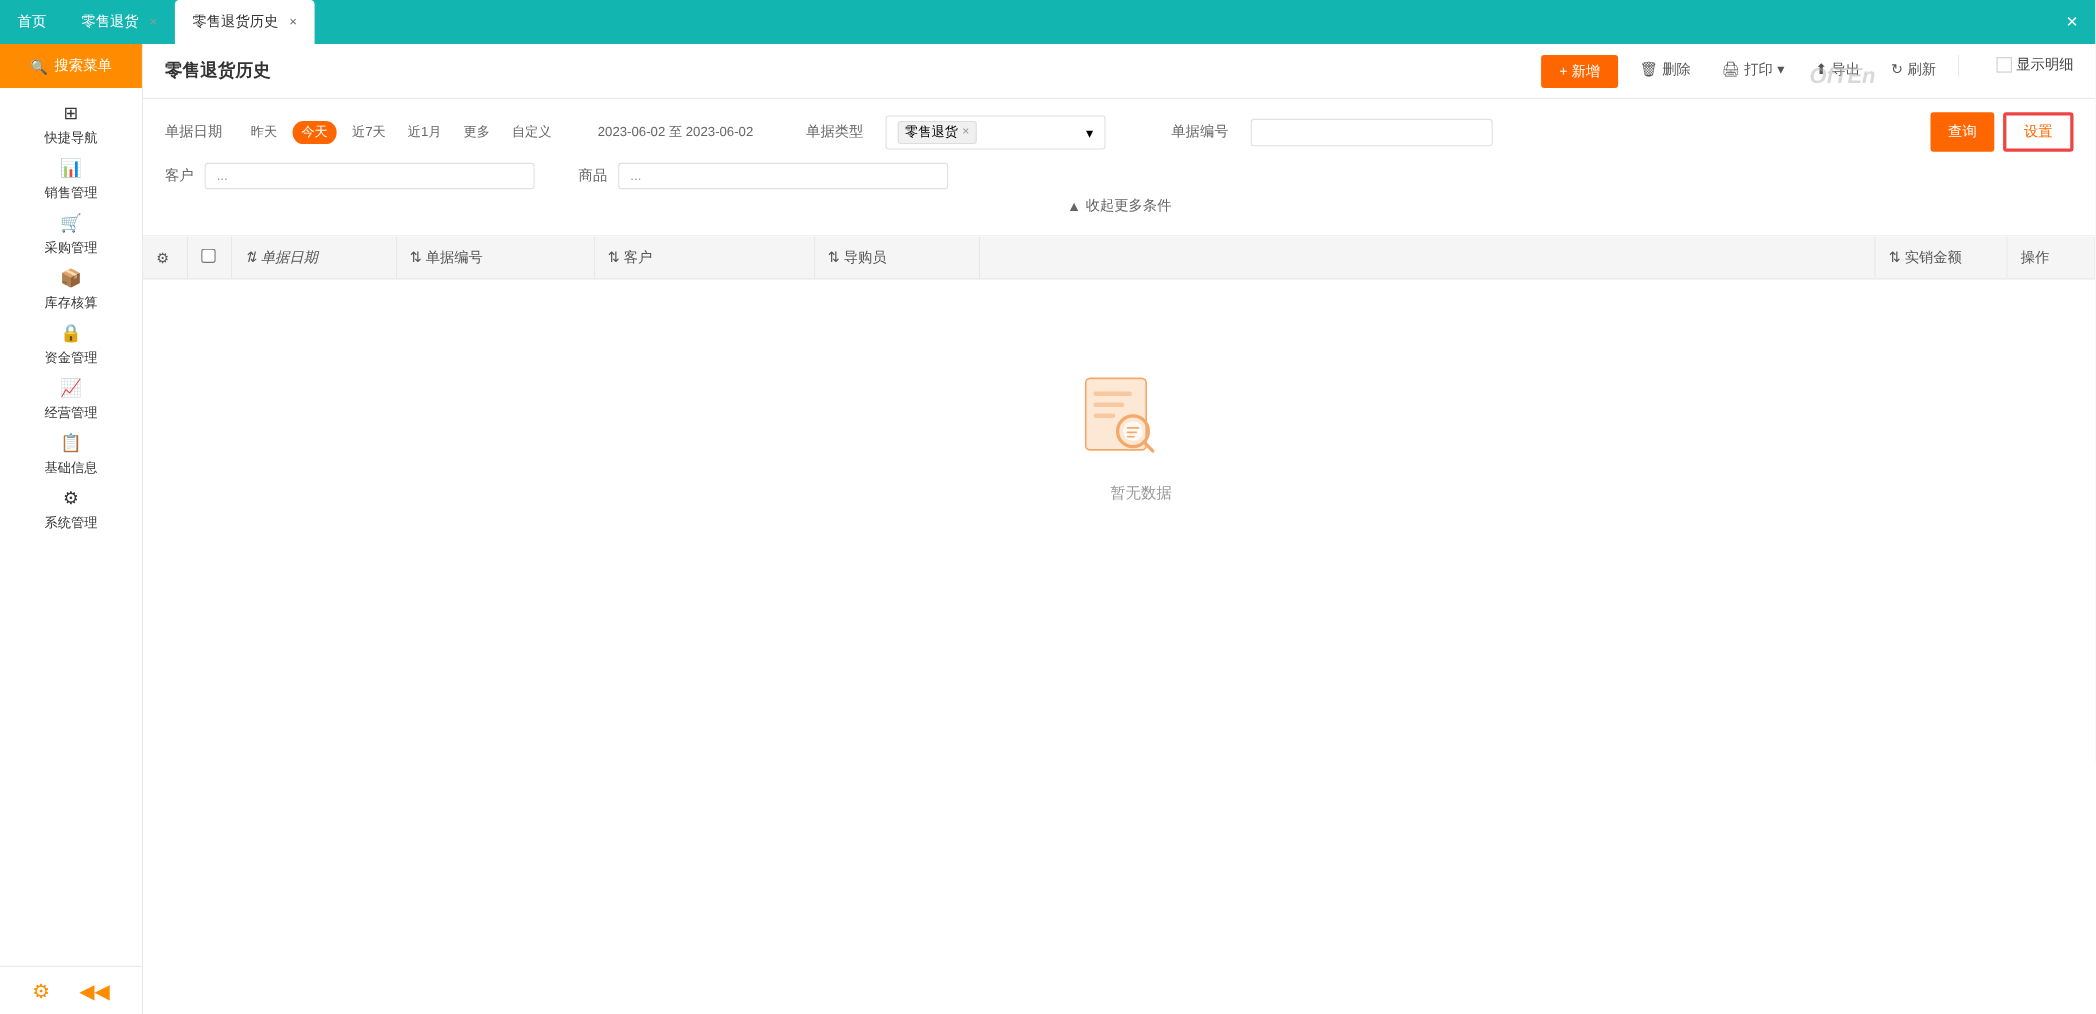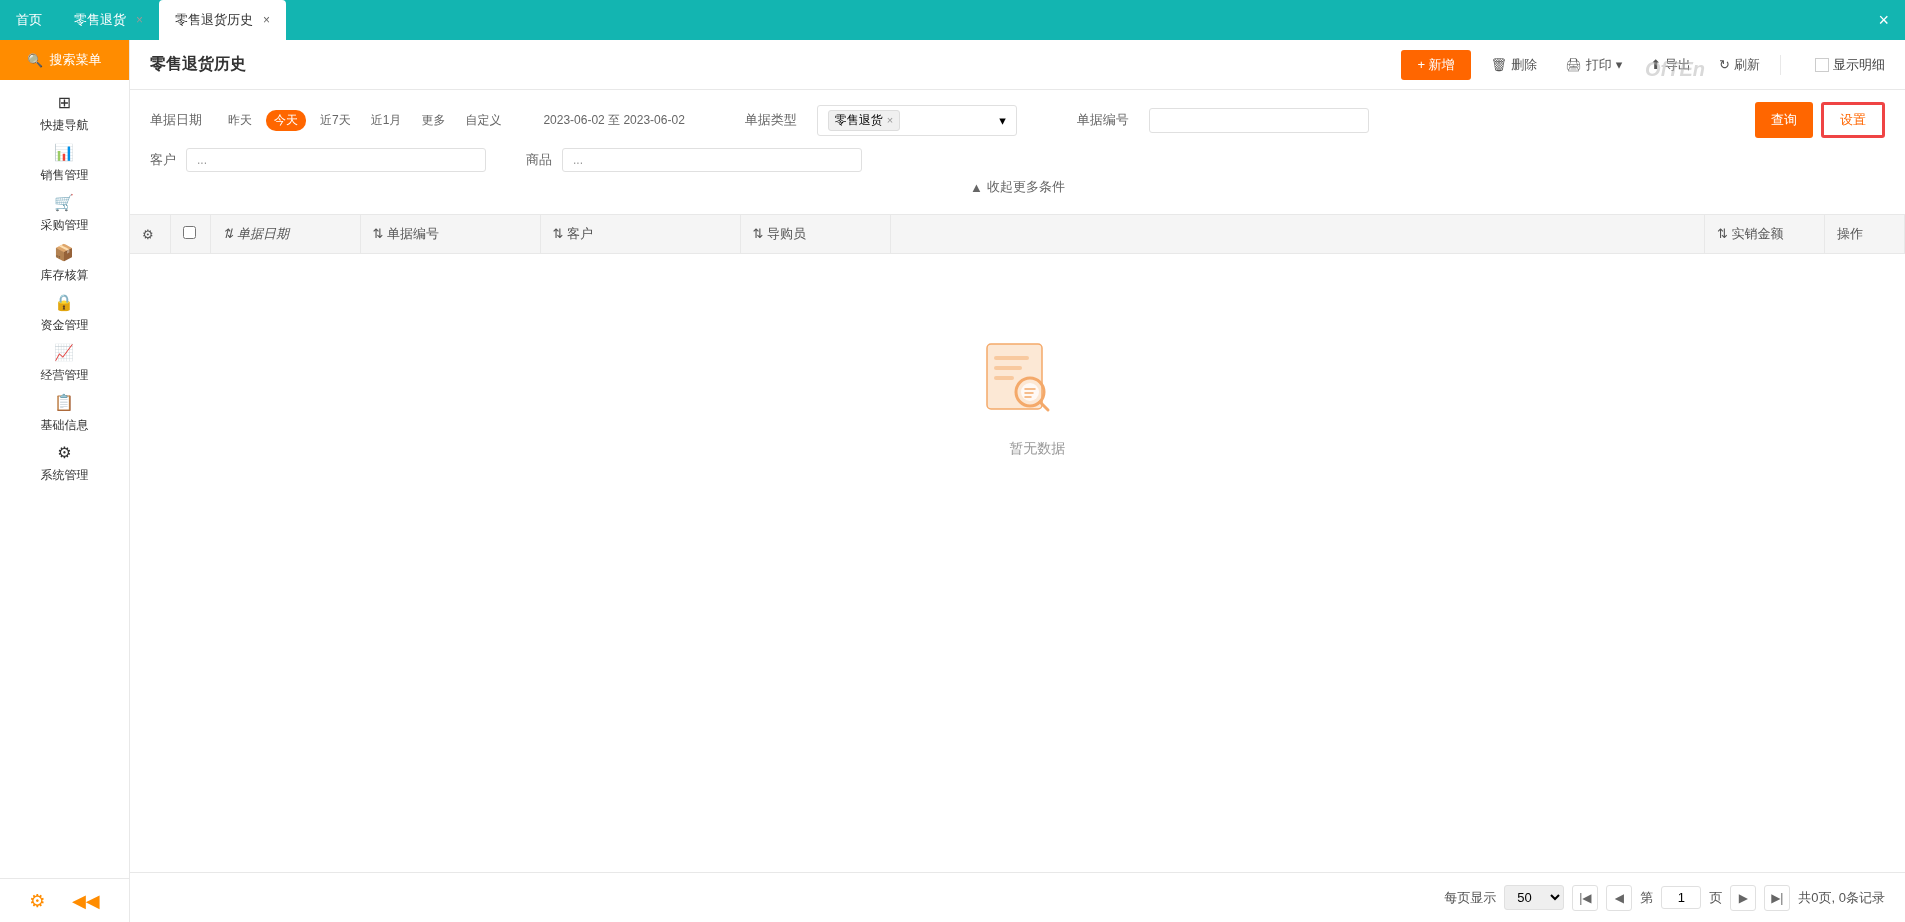--- a/index.html
+++ b/index.html
@@ -130,21 +130,21 @@
       padding: 0 20px;
       justify-content: space-between;
     }
     .page-title {
       font-size: 16px;
       font-weight: 600;
       color: #333;
     }
     .header-actions {
       display: flex;
-      align-items: center;
+      align-items: flex-start;
       gap: 12px;
     }
     .action-btn {
       display: flex;
       align-items: center;
       gap: 4px;
       font-size: 13px;
       color: #555;
       cursor: pointer;
       padding: 4px 8px;
@@ -493,21 +493,21 @@
         <div class="filter-date-options">
           <span class="date-opt">昨天</span>
           <span class="date-opt active">今天</span>
           <span class="date-opt">近7天</span>
           <span class="date-opt">近1月</span>
           <span class="date-opt">更多</span>
           <span class="date-opt">自定义</span>
         </div>
         <span class="date-range">2023-06-02 至 2023-06-02</span>
 
-        <span class="filter-label" style="margin-left:40px;">单据类型</span>
+        <span class="filter-label" style="margin-left:28px;">单据类型</span>
         <div class="filter-select">
           <span class="filter-tag">
             <span>零售退货</span>
             <span class="tag-close">×</span>
           </span>
           <span style="flex:1"></span>
           <span>▾</span>
         </div>
 
         <span class="filter-label" style="margin-left:40px;">单据编号</span>
@@ -588,32 +588,15 @@
                   <line x1="53" y1="63" x2="59" y2="63" stroke="#f4a96a" stroke-width="1.5" stroke-linecap="round"></line>
                 </svg>
                 <span class="empty-text">暂无数据</span>
               </div>
             </td>
           </tr>
         </tbody>
       </table>
     </div>
 
-    <div class="pagination-bar">
-      <span>每页显示</span>
-      <select class="page-size-select">
-        <option value="10">10</option>
-        <option value="20">20</option>
-        <option value="50" selected="">50</option>
-        <option value="100">100</option>
-      </select>
-      <div class="page-nav-btn">|◀</div>
-      <div class="page-nav-btn">◀</div>
-      <span>第</span>
-      <input class="page-input" type="text" value="1" style="">
-      <span>页</span>
-      <div class="page-nav-btn">▶</div>
-      <div class="page-nav-btn">▶|</div>
-      <span>共0页, 0条记录</span>
-    </div>
 
   </div>
 </div>
 
 </body></html>

